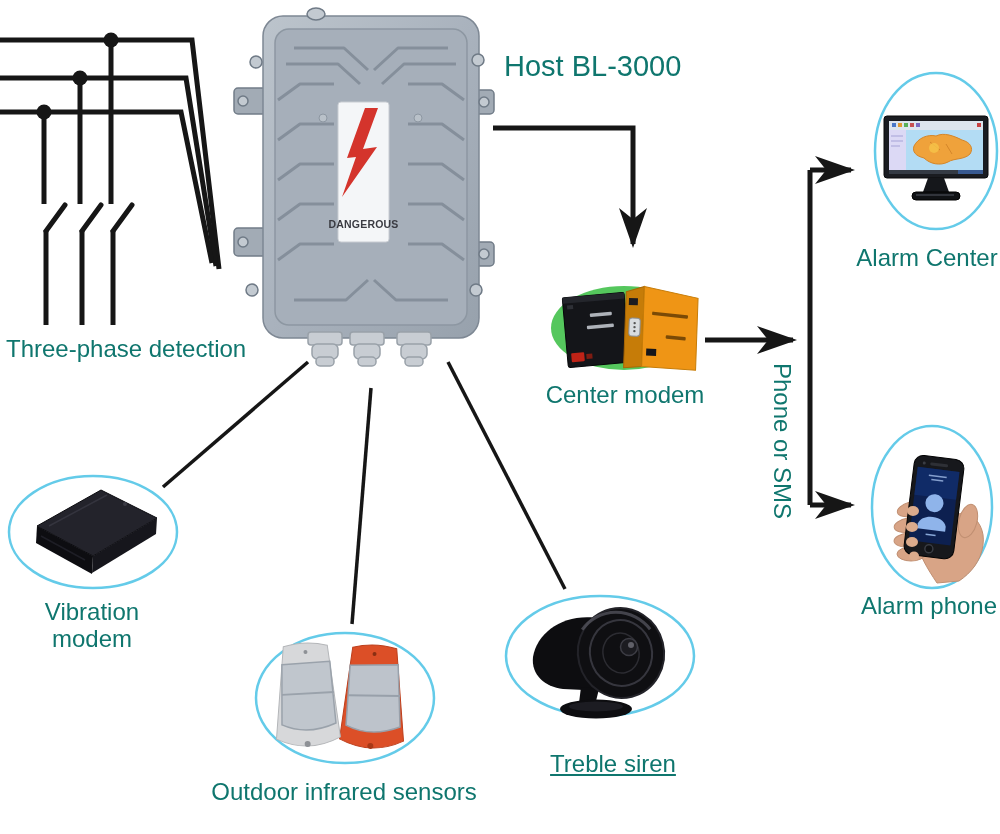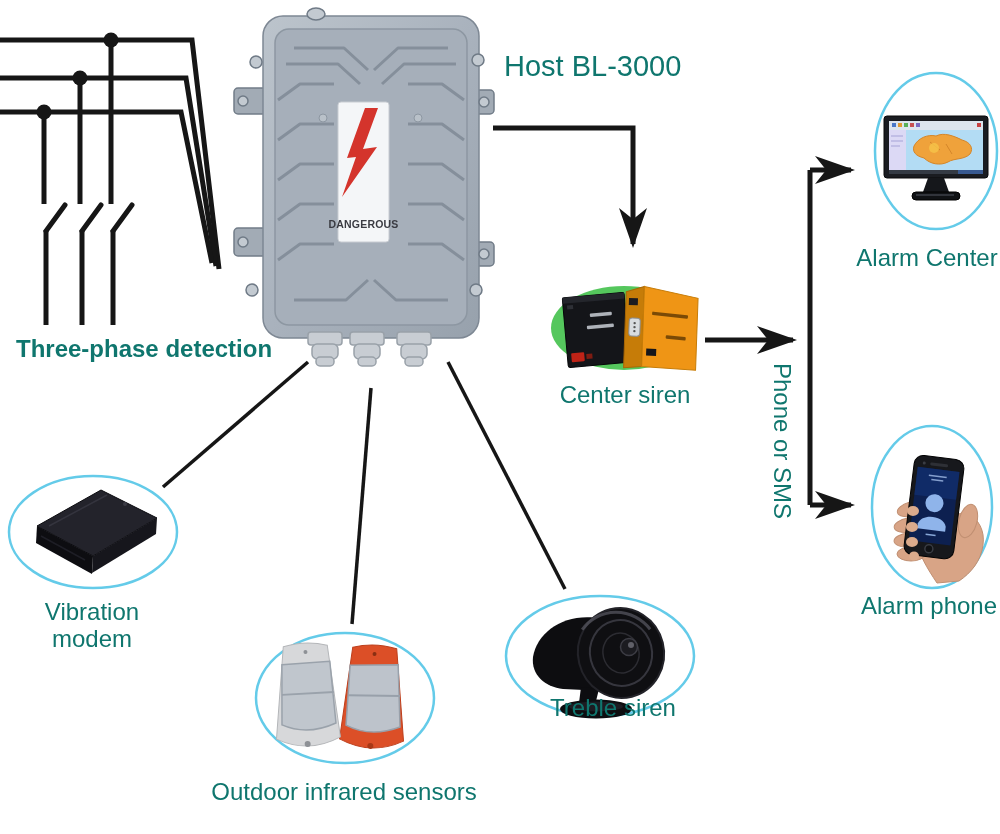--- a/index.html
+++ b/index.html
@@ -278,29 +278,29 @@
         <ellipse cx="118" cy="60" rx="18" ry="20" fill="none" stroke="#2c2c32" stroke-width="1.5"></ellipse>
         <path d="M86,28 A43,45 0 0 1 152,44" fill="none" stroke="#5a5a64" stroke-width="3" opacity="0.7"></path>
       </g>
       <circle cx="126" cy="54" r="8.5" fill="#1b1b20" stroke="#3c3c44" stroke-width="1.5"></circle>
       <circle cx="128" cy="52" r="3" fill="#606068"></circle>
     </g>
   </svg>
 
   <div class="label title" style="left:504px; top:50px;">Host BL-3000</div>
 
-  <div class="label" style="left:16px; top:336px;font-weight:bold;">Three-phase detection</div>
+  <div class="label" style="left:6px; top:336px;">Three-phase detection</div>
 
   <div class="label center" style="left:2px; top:599px; width:180px;">Vibration modem</div>
 
   <div class="label center" style="left:205px; top:779px; width:278px;">Outdoor infrared sensors</div>
 
-  <div class="label center" style="left:538px; top:695px; width:150px;">Treble siren</div>
-
-  <div class="label center" style="left:545px; top:382px; width:160px;">Center siren</div>
+  <div class="label center" style="left:538px; top:751px; width:150px;text-decoration:underline;">Treble siren</div>
+
+  <div class="label center" style="left:545px; top:382px; width:160px;">Center modem</div>
 
   <div class="label center" style="left:852px; top:245px; width:150px;">Alarm Center</div>
 
   <div class="label center" style="left:856px; top:593px; width:146px;">Alarm phone</div>
 
   <div class="label vtext" style="left:768px; top:363px;">Phone or SMS</div>
 
 </div>
 
 </body></html>

